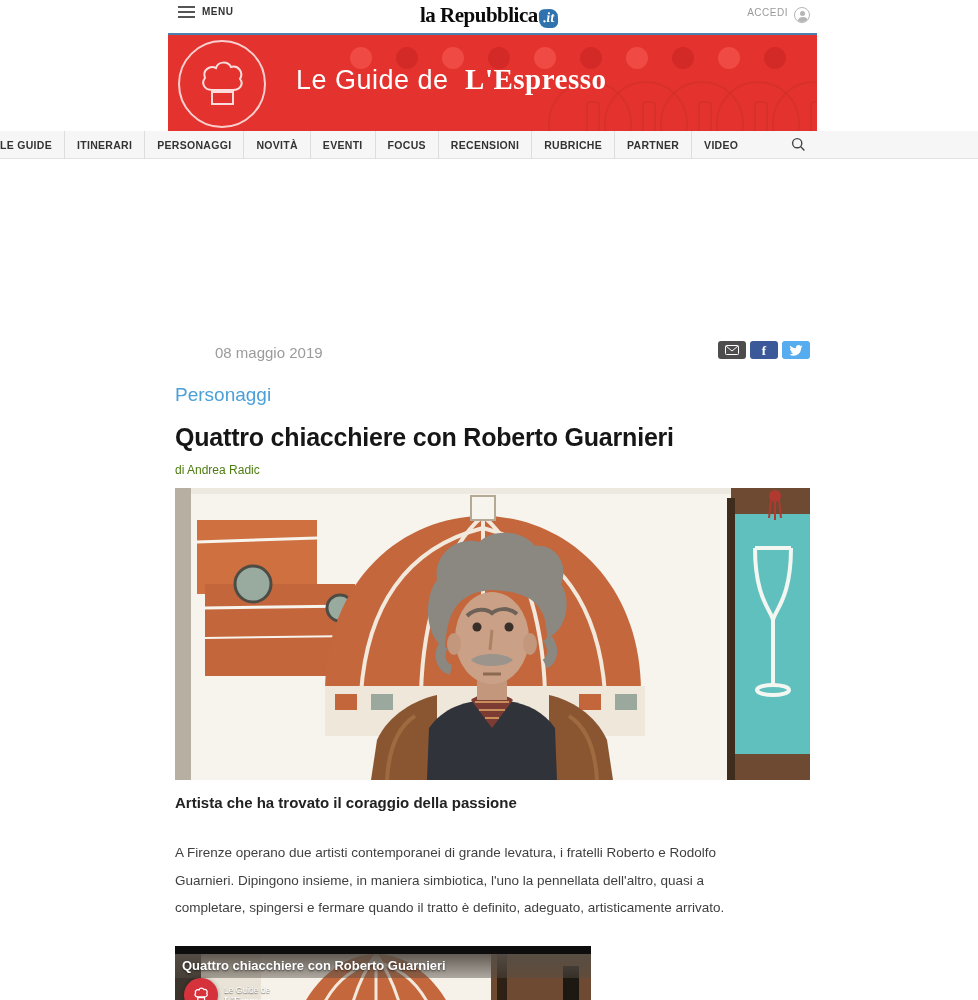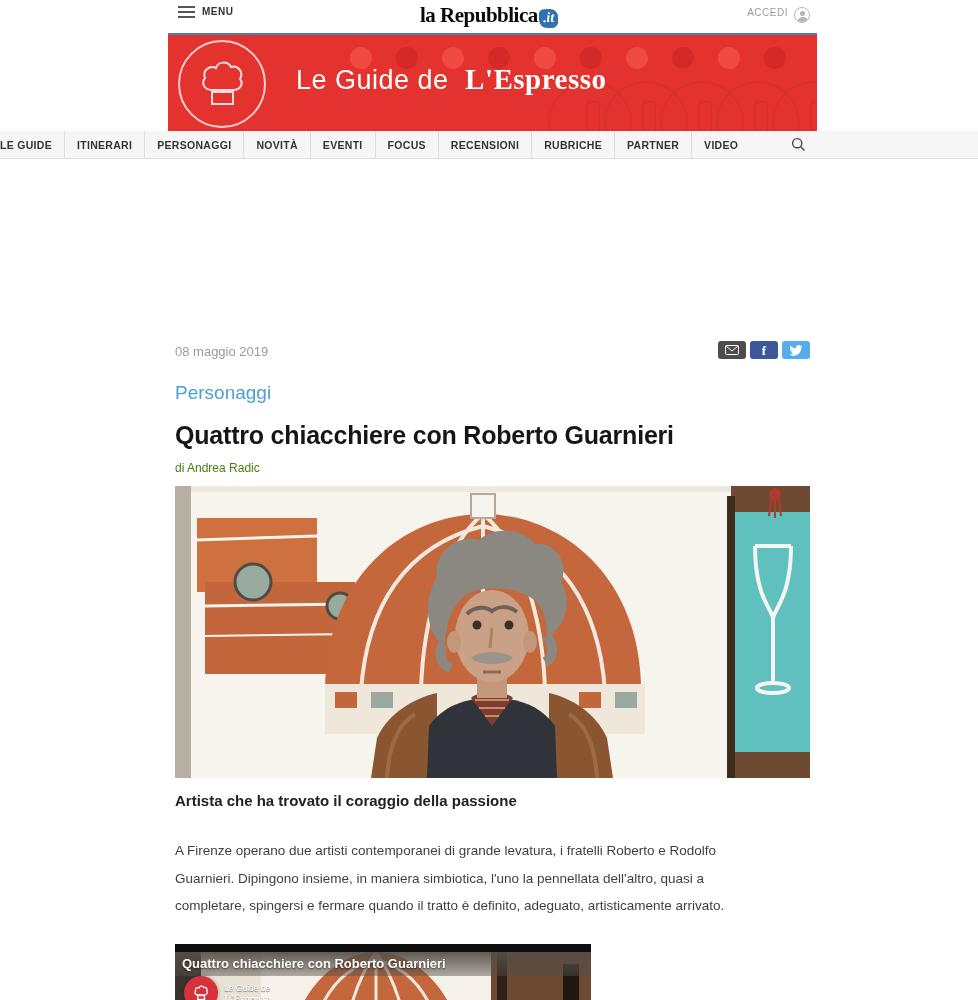--- a/index.html
+++ b/index.html
@@ -37,21 +37,21 @@
   .nav { position:absolute; left:0; top:131px; width:978px; height:28px; background:#f6f6f6; border-bottom:1px solid #e2e2e2; display:flex; align-items:center; }
   .nav-inner { display:flex; align-items:center; height:100%; }
   .nav-item { font-size:10.5px; font-weight:bold; color:#333; letter-spacing:.3px; padding:0 12px; border-right:1px solid #ddd; cursor:pointer; line-height:28px; }
   .nav-item:first-child { padding-left:0; }
   .nav-item:last-child { border-right:none;text-align:center; }
   .nav-search { position:absolute; right:172px; top:6px; cursor:pointer; }
 
   
   .article { position:absolute; left:175px; top:341px; width:635px; }
   .meta-row { display:flex; justify-content:space-between; align-items:flex-start; }
-  .article-date { font-size:13px; color:#9b9b9b; padding-top:3px; }
+  .article-date { font-size:15px; color:#9b9b9b; padding-top:3px;margin-left:40px; }
   .share-row { display:flex; gap:4px; }
   .share-btn { width:28px; height:18px; border-radius:3px; display:flex; align-items:center; justify-content:center; cursor:pointer; }
   .share-email { background:#4d4d4d; }
   .share-fb { background:#3b5998; }
   .share-tw { background:#55acee; }
   .share-fb .f { color:#fff; font-family:"Liberation Serif", serif; font-weight:bold; font-size:13px; line-height:1; }
   .category { margin-top:23px; font-size:19px; color:#4ba0d8; cursor:pointer; }
   .headline { margin-top:17px; font-size:25px; font-weight:bold; color:#161616; letter-spacing:-0.2px; }
   .byline { margin-top:11px; font-size:12px; color:#4d7c0f; }
   .hero { margin-top:11px; width:635px; height:292px; display:block; }

